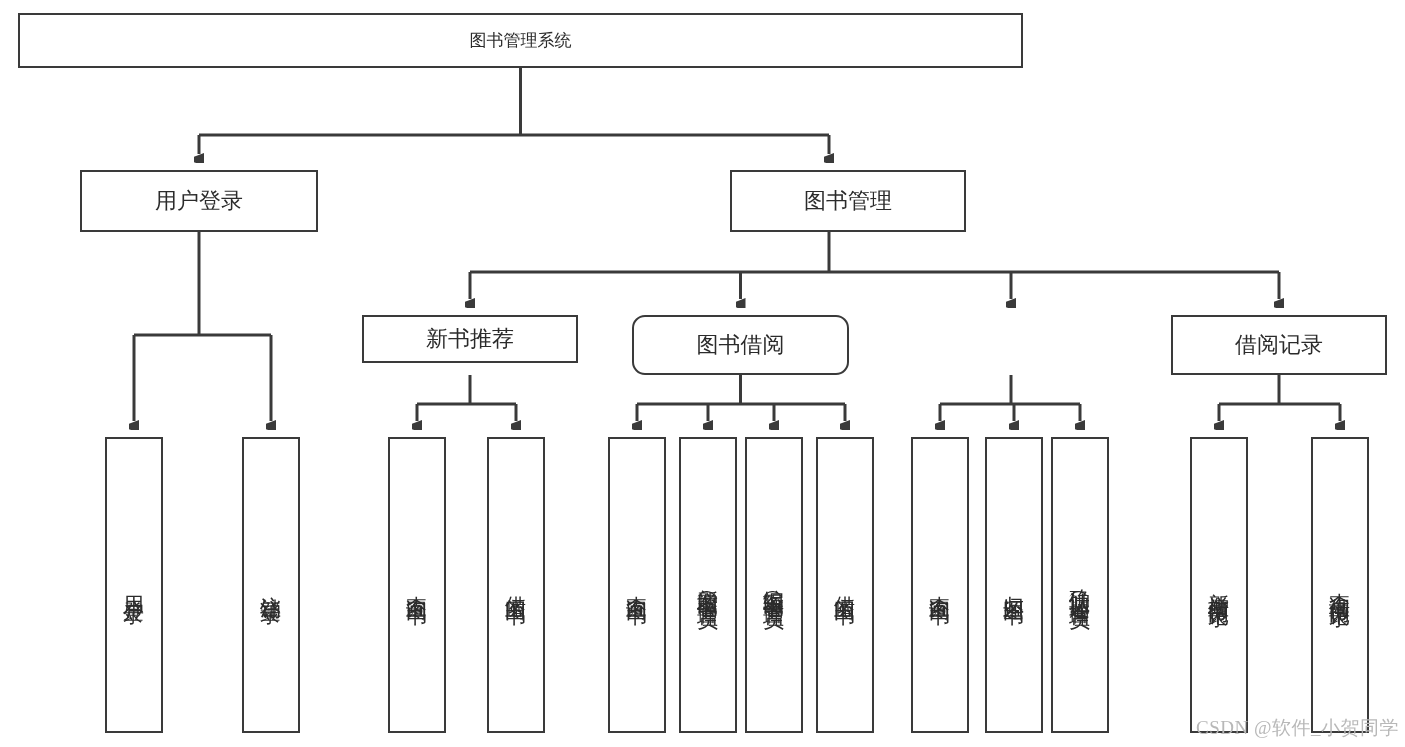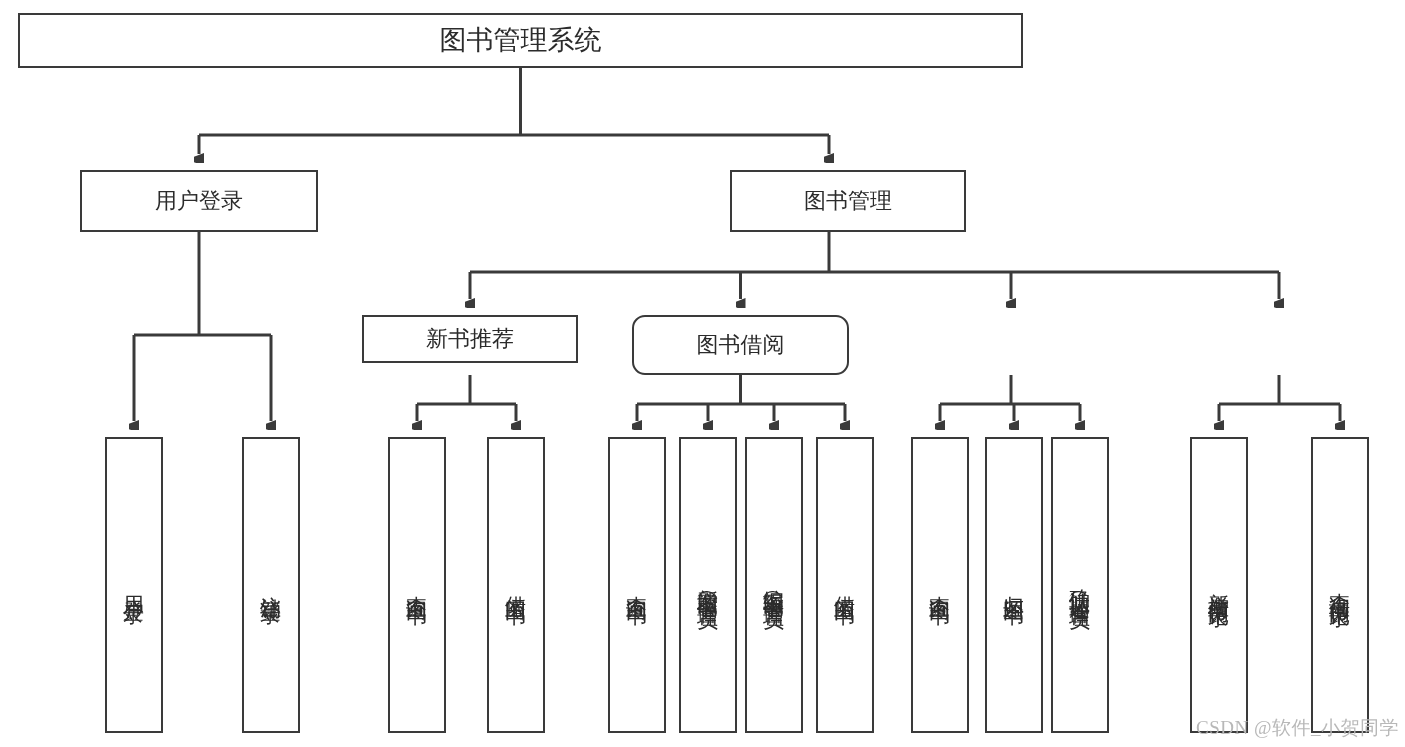--- a/index.html
+++ b/index.html
@@ -41,21 +41,21 @@
     color: #2b2b2b;
     text-align: center;
     line-height: 1.12;
     white-space: nowrap;
   }
   .node.horizontal .node-label {
     font-size: 22px;
     writing-mode: horizontal-tb;
   }
   .node.root .node-label {
-    font-size: 27px;
+    font-size: 17px;
   }
   .node.vertical {
     align-items: center;
     justify-content: center;
   }
   .node.vertical .node-label {
     writing-mode: vertical-rl;
     text-orientation: upright;
     font-size: 21px;
     letter-spacing: 3px;
@@ -128,20 +128,23 @@
   <div class="node horizontal" style="left: 730px; top: 170px; width: 236px; height: 62px;">
     <span class="node-label">图书管理</span>
   </div>
 
   <div class="node horizontal" style="left: 362px; top: 315px; width: 216px; height: 48px;">
     <span class="node-label">新书推荐</span>
   </div>
   <div class="node horizontal" style="left: 632px; top: 315px; width: 217px; height: 60px; border-radius: 13px;">
     <span class="node-label">图书借阅</span>
   </div>
+  <div class="node horizontal" style="left: 1171px; top: 315px; width: 216px; height: 60px;">
+    <span class="node-label">借阅记录</span>
+  </div>
 
   <div class="node vertical" style="left: 105px; top: 437px; width: 58px; height: 296px;">
     <span class="node-label">用户登录</span>
   </div>
   <div class="node vertical" style="left: 242px; top: 437px; width: 58px; height: 296px;">
     <span class="node-label">注销登录</span>
   </div>
   <div class="node vertical" style="left: 388px; top: 437px; width: 58px; height: 296px;">
     <span class="node-label">查询图书</span>
   </div>

